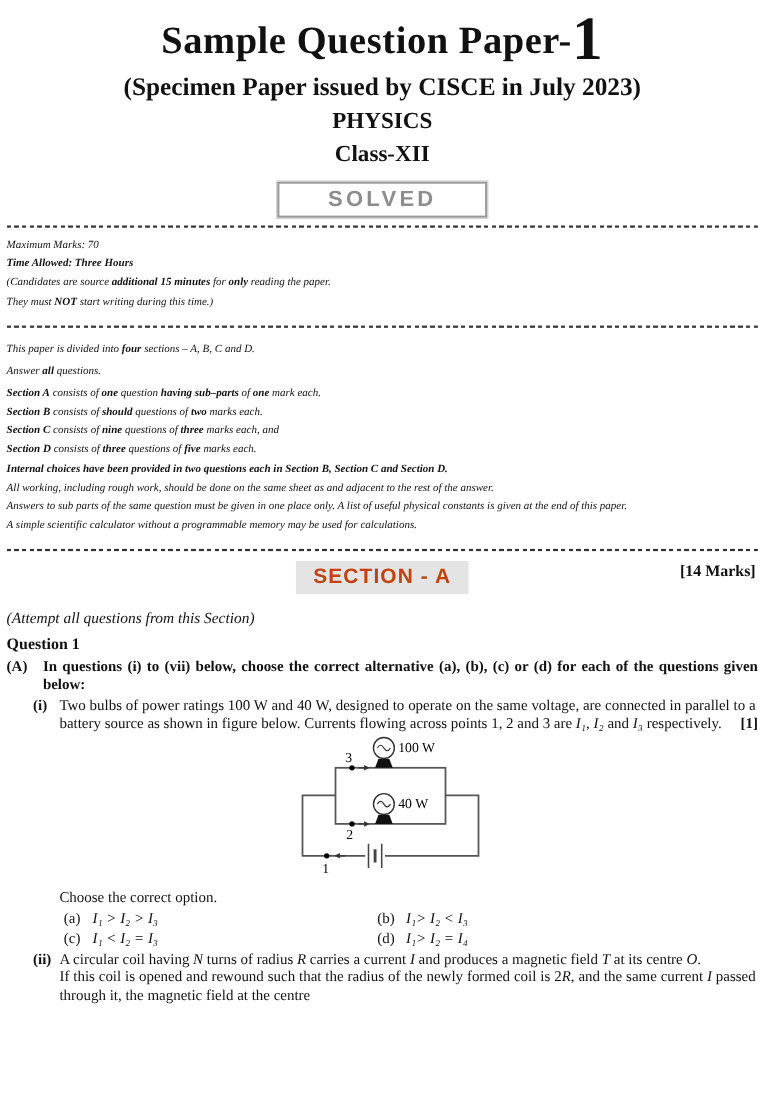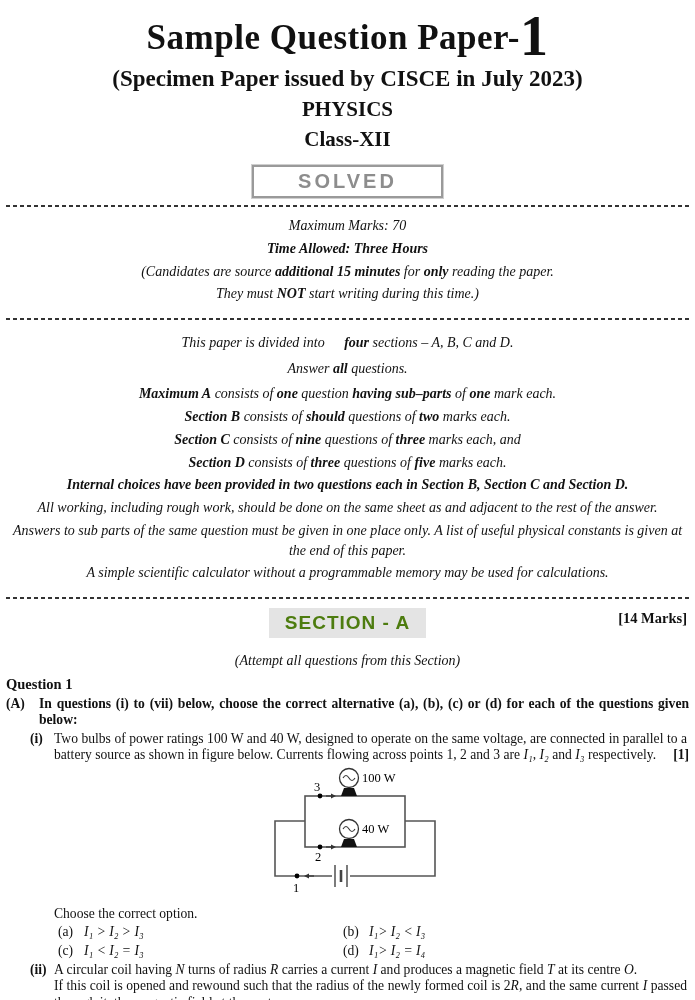--- a/index.html
+++ b/index.html
@@ -28,34 +28,34 @@
     padding:3px 44px;
     font-family:"Liberation Sans", sans-serif;
     font-weight:bold;font-size:20px;letter-spacing:3px;color:#8d8d8d;
   }
   
   .dashed{
     height:2px;margin:7px 0;
     background-image:repeating-linear-gradient(to right,#333 0 4px,transparent 4px 7px);
   }
   
-  .exam-info,.instructions{text-align:center;font-style:italic;font-size:14px;line-height:1.4;}
+  .exam-info,.instructions{font-style:italic;font-size:10px;line-height:1.4;}
   .exam-info{padding:2px 0 4px 0;}
   .instructions{padding:6px 0 4px 0;}
   .iline{margin:0 0 3.2px 0;}
   .iline.gap{margin-bottom:6px;}
   
   .sec-row{position:relative;text-align:center;margin-top:9px;height:34px;}
   .sec-head{
-    display:inline-block;background:#e4e4e4;color:#4d7c0f;
+    display:inline-block;background:#e4e4e4;color:#c2410c;
     font-family:"Liberation Sans", sans-serif;font-weight:bold;font-size:19px;
     letter-spacing:1px;padding:4px 16px;
   }
   .sec-marks{position:absolute;right:2px;top:2px;font-weight:bold;font-size:14.5px;}
-  .attempt{text-align:center;font-style:italic;font-size:14px;margin-top:11px;}
+  .attempt{font-style:italic;font-size:14px;margin-top:11px;}
   
   .qbody{font-size:13.6px;line-height:1.2;}
   .q1-label{font-weight:bold;font-size:14.5px;margin:7px 0 2px 0;}
   .part-row{display:flex;margin-top:2px;}
   .part-label{font-weight:bold;width:33px;flex:0 0 33px;}
   .part-text{font-weight:bold;text-align:justify;flex:1;}
   .sub-row{display:flex;margin-top:3px;}
   .sub-label{font-weight:bold;width:24px;flex:0 0 24px;margin-left:24px;text-align:left;}
   .sub-text{flex:1;text-align:justify;position:relative;padding-right:2px;}
   .mark{position:absolute;right:0;bottom:0;font-weight:bold;font-style:normal;}
@@ -86,23 +86,23 @@
   <div class="exam-info">
     <div class="iline"><span>Maximum Marks: 70</span></div>
     <div class="iline"><span style="font-weight: bold;">Time Allowed: Three Hours</span></div>
     <div class="iline"><span>(Candidates are source </span><span style="font-weight: bold;">additional 15 minutes</span><span> for </span><span style="font-weight: bold;">only</span><span> reading the paper.</span></div>
     <div class="iline"><span>They must </span><span style="font-weight: bold;">NOT</span><span> start writing during this time.)</span></div>
   </div>
 
   <div class="dashed"></div>
 
   <div class="instructions">
-    <div class="iline gap"><span>This paper is divided into </span><span style="font-weight: bold; margin-left: 16px;">four</span><span> sections – A, B, C and D.</span></div>
+    <div class="iline gap"><span>This paper is divided into </span><span style="font-weight: bold;">four</span><span> sections – A, B, C and D.</span></div>
     <div class="iline gap"><span>Answer </span><span style="font-weight: bold;">all</span><span> questions.</span></div>
-    <div class="iline"><span style="font-weight: bold;">Maximum A</span><span> consists of </span><span style="font-weight: bold;">one</span><span> question </span><span style="font-weight: bold; margin-top: 33px;">having sub–parts</span><span> of </span><span style="font-weight: bold;">one</span><span> mark each.</span></div>
+    <div class="iline"><span style="font-weight: bold;">Section A</span><span> consists of </span><span style="font-weight: bold;">one</span><span> question </span><span style="font-weight: bold; margin-top: 33px;">having sub–parts</span><span> of </span><span style="font-weight: bold;">one</span><span> mark each.</span></div>
     <div class="iline"><span style="font-weight: bold;">Section B</span><span> consists of </span><span style="font-weight: bold;">should</span><span> questions of </span><span style="font-weight: bold;">two</span><span> marks each.</span></div>
     <div class="iline"><span style="font-weight: bold;">Section C</span><span> consists of </span><span style="font-weight: bold;">nine</span><span> questions of </span><span style="font-weight: bold;">three</span><span> marks each, and</span></div>
     <div class="iline"><span style="font-weight: bold;">Section D</span><span> consists of </span><span style="font-weight: bold;">three</span><span> questions of </span><span style="font-weight: bold;">five</span><span> marks each.</span></div>
     <div class="iline"><span style="font-weight: bold;">Internal choices have been provided in two questions each in Section B, Section C and Section D.</span></div>
     <div class="iline"><span>All working, including rough work, should be done on the same sheet as and adjacent to the rest of the answer.</span></div>
     <div class="iline"><span>Answers to sub parts of the same question must be given in one place only. A list of useful physical constants is given at the end of this paper.</span></div>
     <div class="iline"><span>A simple scientific calculator without a programmable memory may be used for calculations.</span></div>
   </div>
 
   <div class="dashed"></div>

